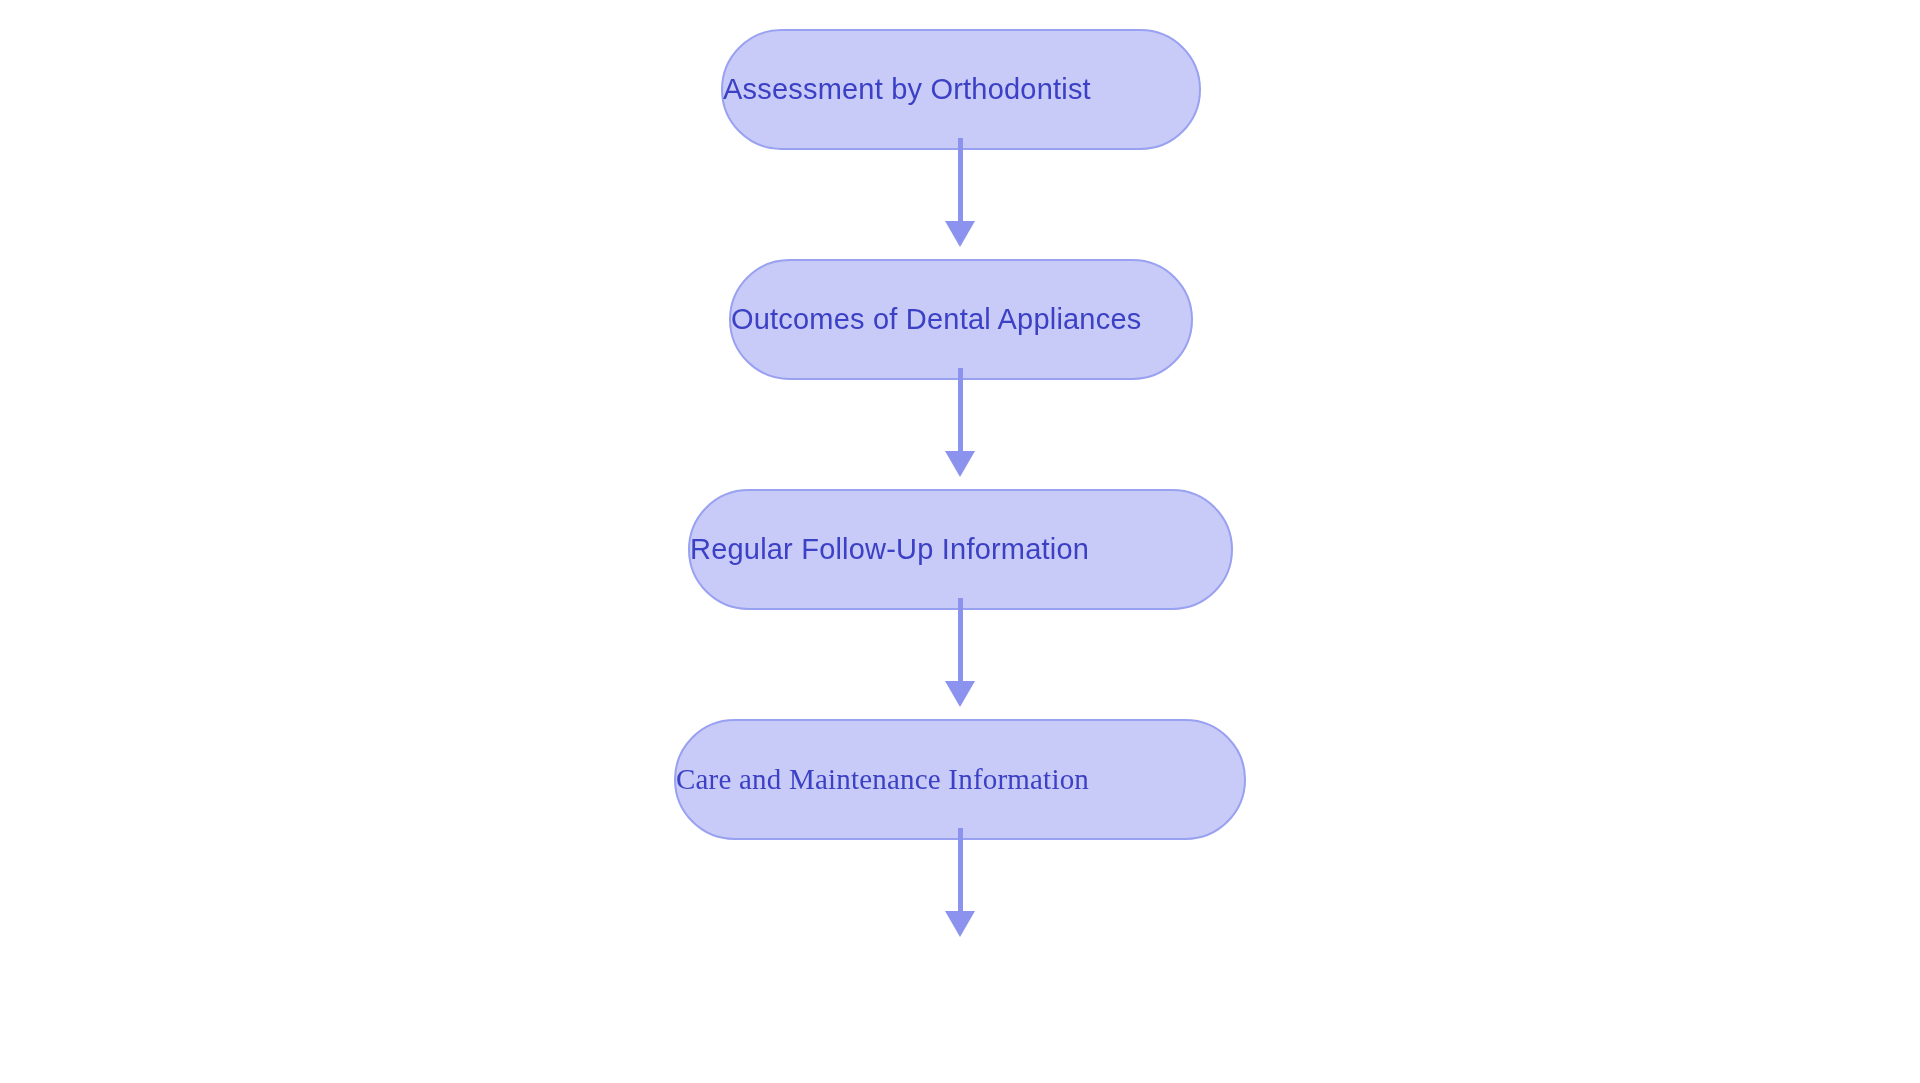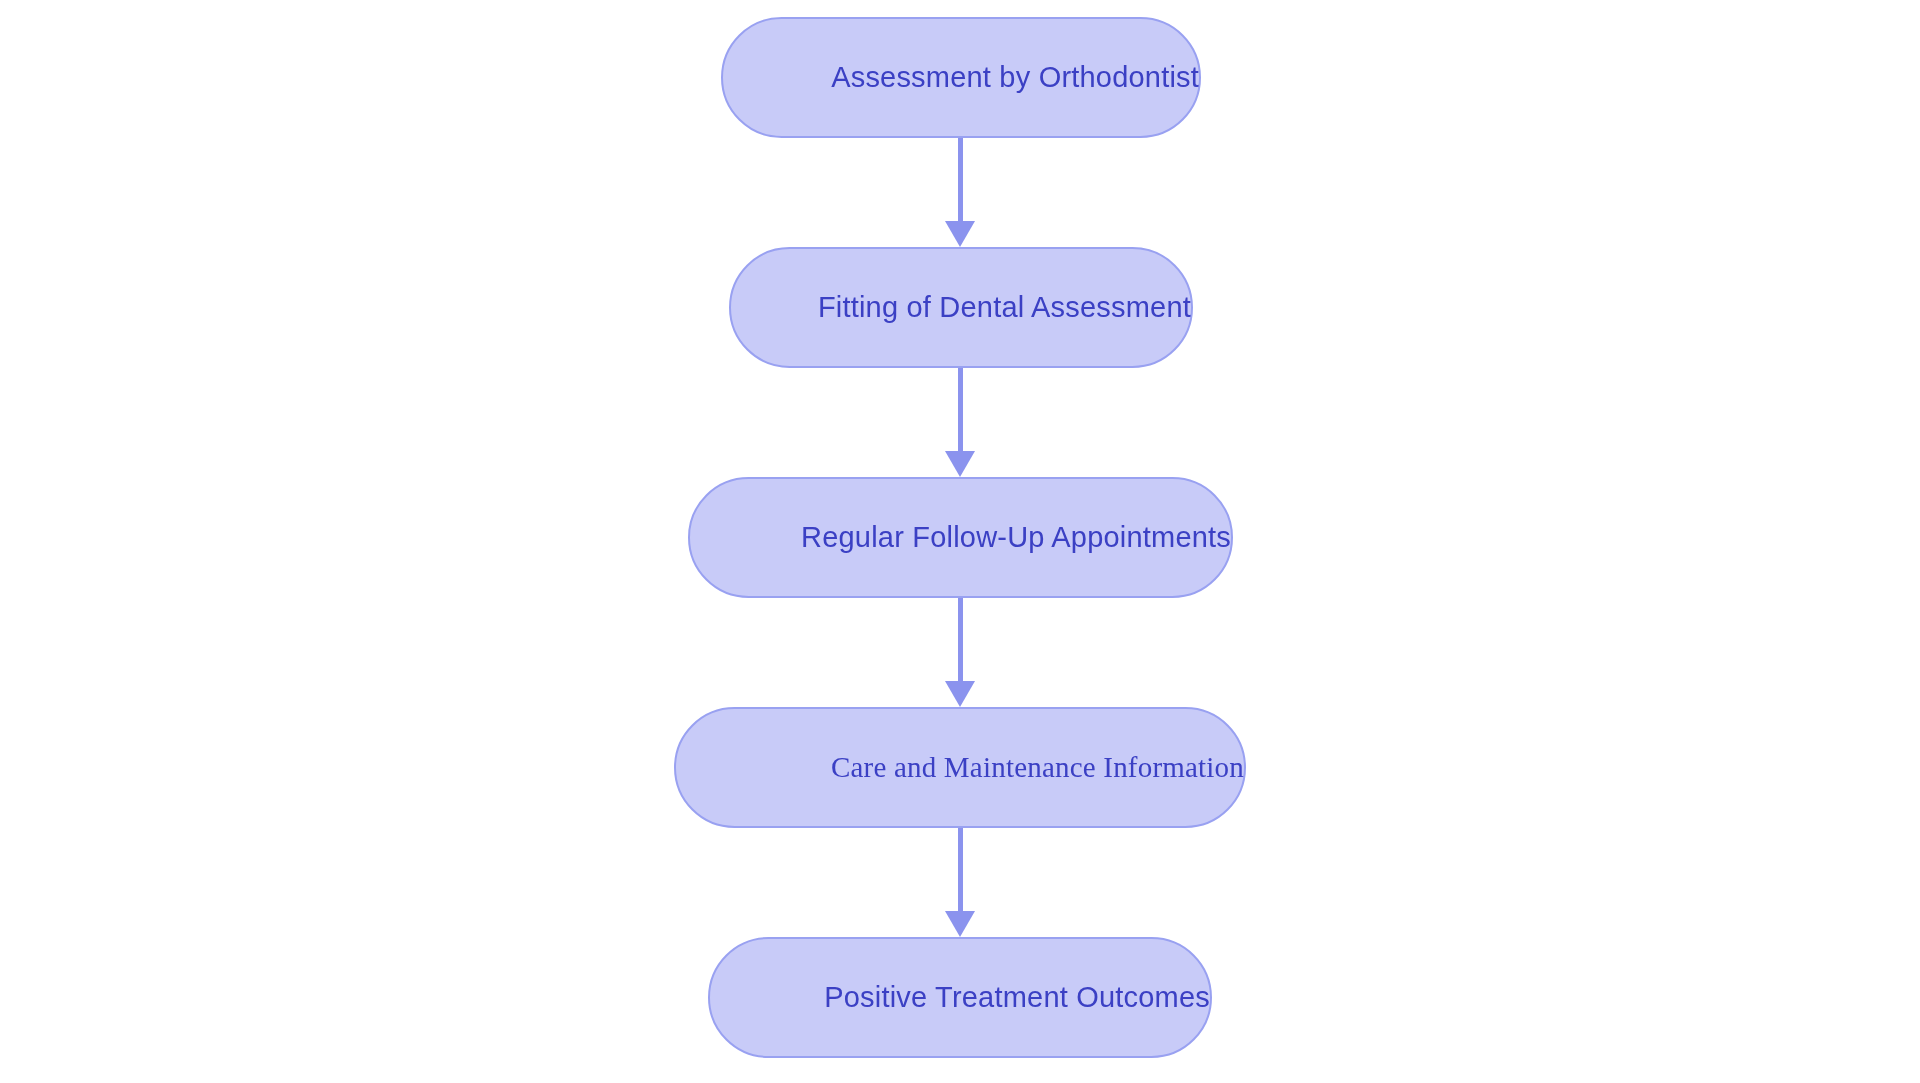--- a/index.html
+++ b/index.html
@@ -22,24 +22,25 @@
   .node {
     position: absolute;
     height: 121px;
     box-sizing: border-box;
     border-radius: 62px;
     background: var(--node-fill, #c8cbf8);
     border: 2px solid var(--node-border, #99a1f1);
     color: var(--node-text, #3b40c4);
     display: flex;
     align-items: center;
-    justify-content: flex-end;
+    justify-content: flex-start;
     font-size: 29px;
     letter-spacing: 0.2px;
     white-space: nowrap;
+    margin-top: 12px;
   }
   .n1 { left: 721px; top: 17px;  width: 480px; }
   .n2 { left: 729px; top: 247px; width: 464px; }
   .n3 { left: 688px; top: 477px; width: 545px; }
   .n4 { left: 674px; top: 707px; width: 572px; font-family: Liberation Serif, serif; }
   .n5 { left: 708px; top: 937px; width: 504px; }
 
   .arrow {
     position: absolute;
     left: 943px;
@@ -77,43 +78,40 @@
   <div class="node n1">
     <span class="node-label">Assessment by Orthodontist</span>
   </div>
 
   <div class="arrow a1">
     <span class="arrow-line"></span>
     <span class="arrow-head"></span>
   </div>
 
   <div class="node n2">
-    <span class="node-label">Fitting of Dental Assessment</span>
+    <span class="node-label">Outcomes of Dental Appliances</span>
   </div>
 
   <div class="arrow a2">
     <span class="arrow-line"></span>
     <span class="arrow-head"></span>
   </div>
 
   <div class="node n3">
-    <span class="node-label">Regular Follow-Up Appointments</span>
+    <span class="node-label">Regular Follow-Up Information</span>
   </div>
 
   <div class="arrow a3">
     <span class="arrow-line"></span>
     <span class="arrow-head"></span>
   </div>
 
   <div class="node n4">
     <span class="node-label">Care and Maintenance Information</span>
   </div>
 
   <div class="arrow a4">
     <span class="arrow-line"></span>
     <span class="arrow-head"></span>
   </div>
 
-  <div class="node n5">
-    <span class="node-label">Positive Treatment Outcomes</span>
-  </div>
 
 </div>
 
 </body></html>

